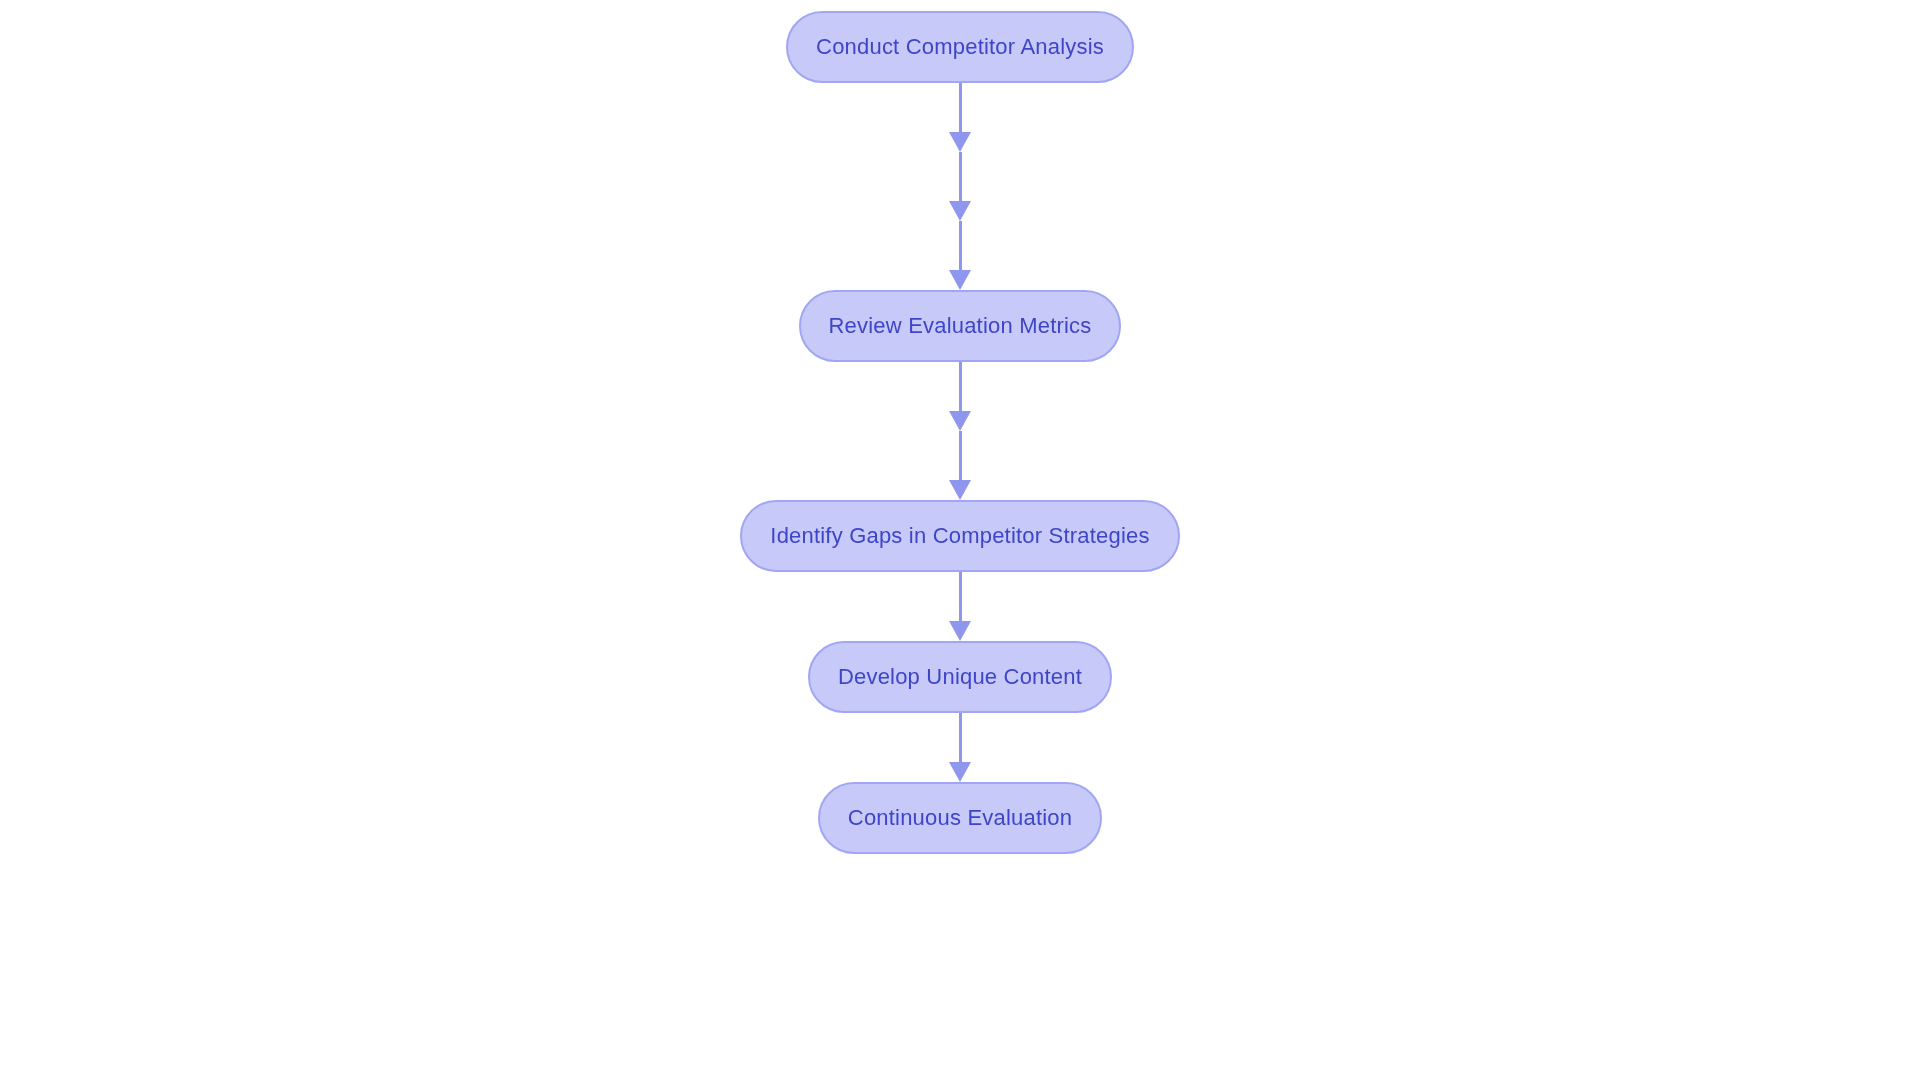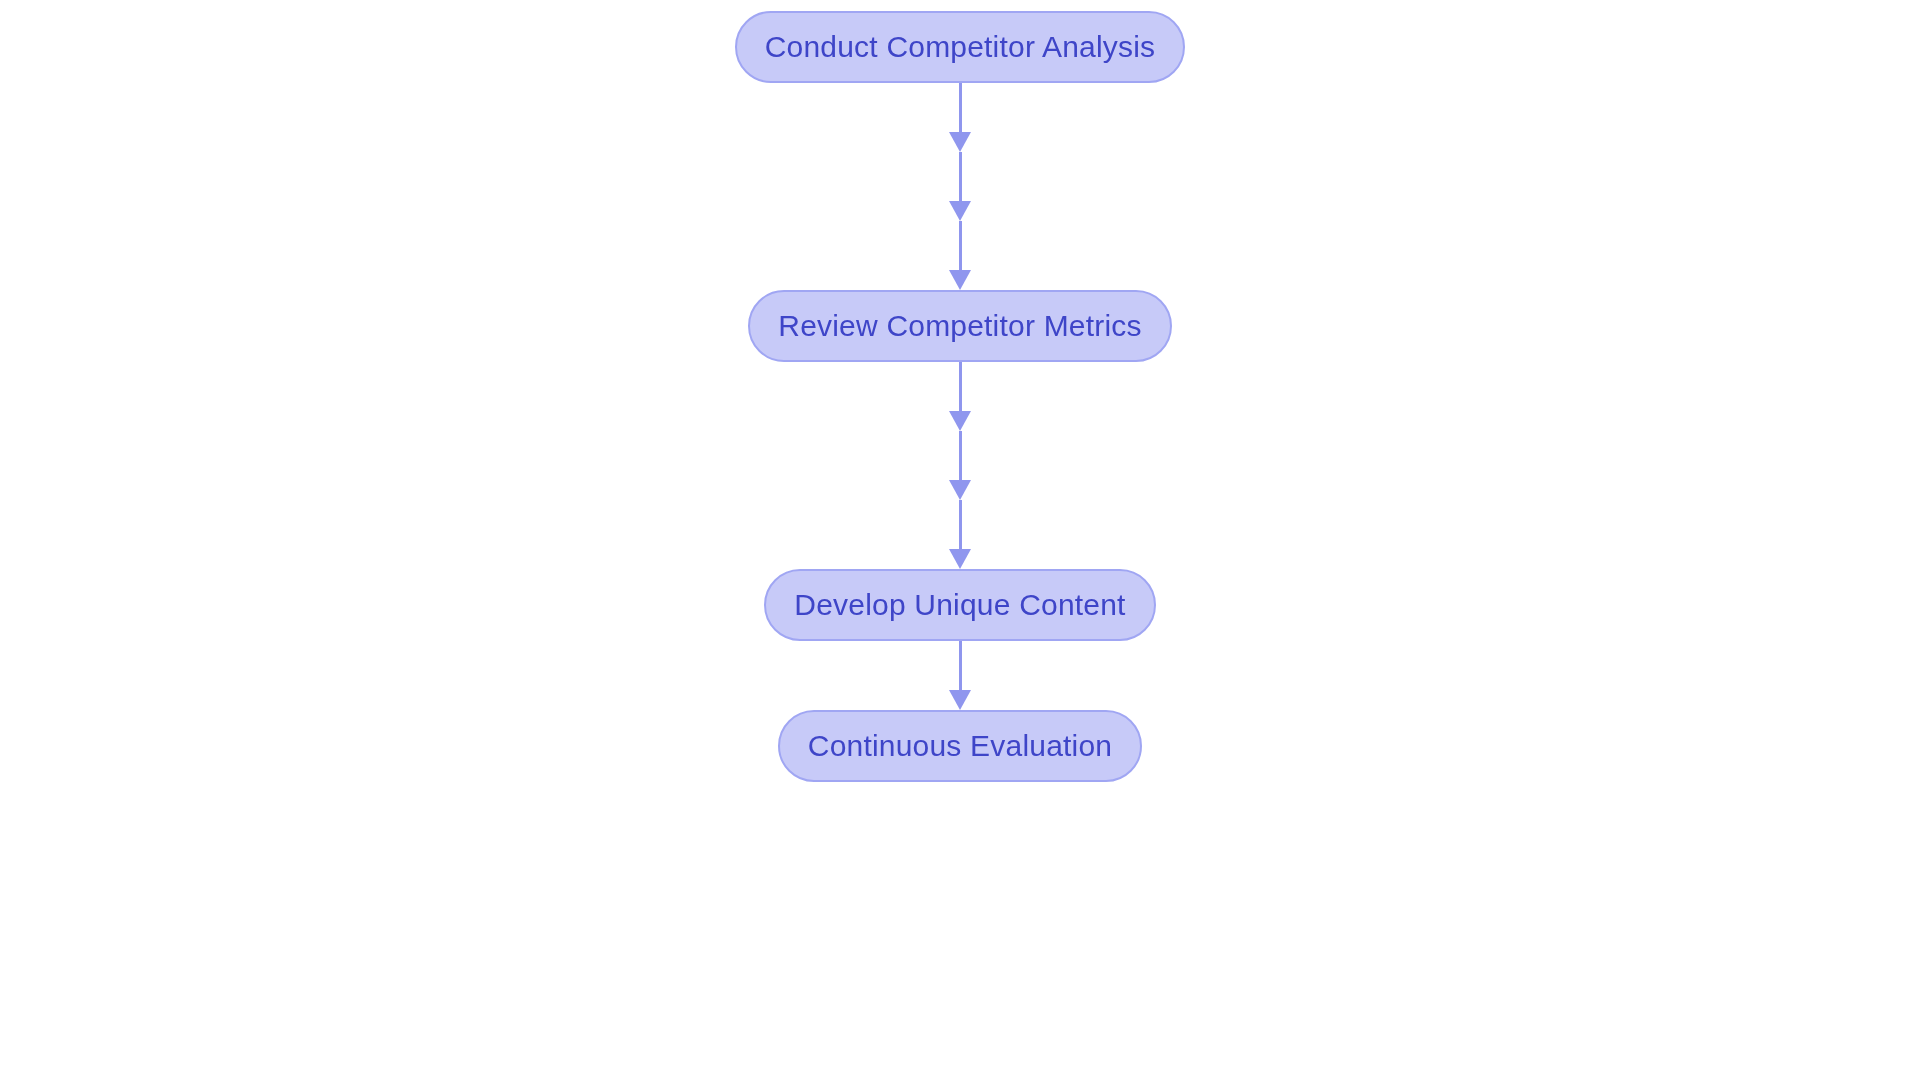--- a/index.html
+++ b/index.html
@@ -30,21 +30,21 @@
     height: 72px;
     min-height: 72px;
     border-radius: 36px;
     background: var(--node-fill);
     border: 2px solid var(--node-border);
     color: var(--node-text);
     display: flex;
     align-items: center;
     justify-content: center;
     padding: 0 28px;
-    font-size: 30px;
+    font-size: 22px;
     letter-spacing: 0.2px;
     white-space: nowrap;
   }
   .flow-arrow {
     height: 69px;
     min-height: 69px;
     display: flex;
     flex-direction: column;
     align-items: center;
     justify-content: flex-start;
@@ -82,34 +82,37 @@
     <div class="arrow-head"></div>
   </div>
 
 
   <div class="flow-arrow">
     <div class="arrow-stem"></div>
     <div class="arrow-head"></div>
   </div>
 
   <div class="flow-node">
-    <span>Review Competitor Metrics</span>
+    <span>Review Evaluation Metrics</span>
   </div>
 
   <div class="flow-arrow">
     <div class="arrow-stem"></div>
     <div class="arrow-head"></div>
   </div>
 
 
   <div class="flow-arrow">
     <div class="arrow-stem"></div>
     <div class="arrow-head"></div>
   </div>
 
+  <div class="flow-node">
+    <span>Identify Gaps in Competitor Strategies</span>
+  </div>
 
   <div class="flow-arrow">
     <div class="arrow-stem"></div>
     <div class="arrow-head"></div>
   </div>
 
   <div class="flow-node">
     <span>Develop Unique Content</span>
   </div>
 

